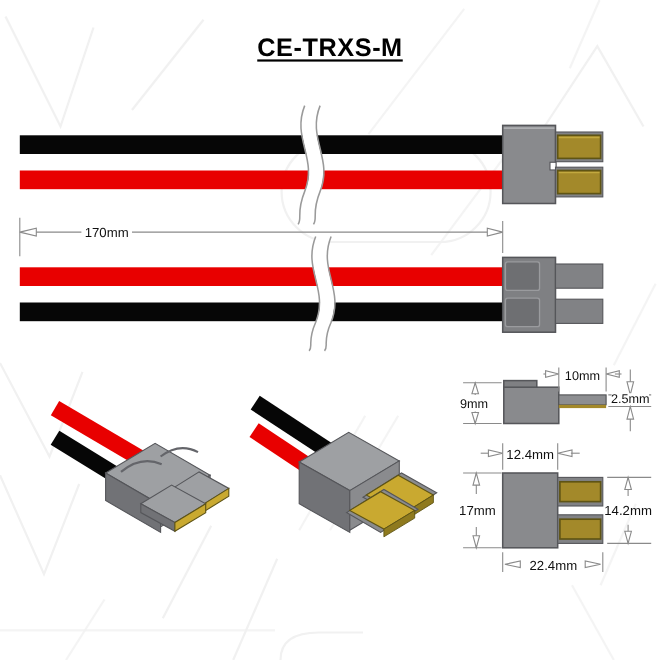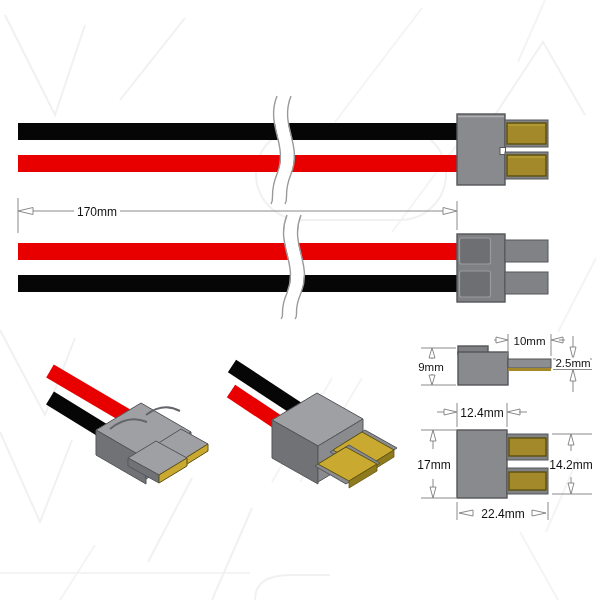--- a/index.html
+++ b/index.html
@@ -32,20 +32,21 @@
   .dim{stroke:var(--dim_gray,#8a8a8a);stroke-width:1;fill:none;}
   .dim-arrow{fill:#ffffff;stroke:var(--dim_gray,#8a8a8a);stroke-width:1;}
   .dim-text{font:12px "Liberation Sans",sans-serif;fill:#111;}
   .dim-text-sm{font:11.5px "Liberation Sans",sans-serif;fill:#111;}
   .txtbg{fill:#ffffff;}
 </style>
 </head>
 <body>
 
 <div id="canvas">
+  <div id="title">CE-TRXS-M</div>
 
   <svg width="600" height="600" viewBox="0 0 600 600">
 
     <g>
       <path class="wm" d="M5,15 L55,115 L85,25"></path>
       <path class="wm" d="M120,100 L185,18"></path>
       <path class="wm2" d="M335,122 L422,8"></path>
       <path class="wm2" d="M392,232 L468,130"></path>
       <rect class="wm" x="256" y="128" width="190" height="92" rx="46"></rect>
       <path class="wm" d="M495,115 L543,42 L585,115"></path>

